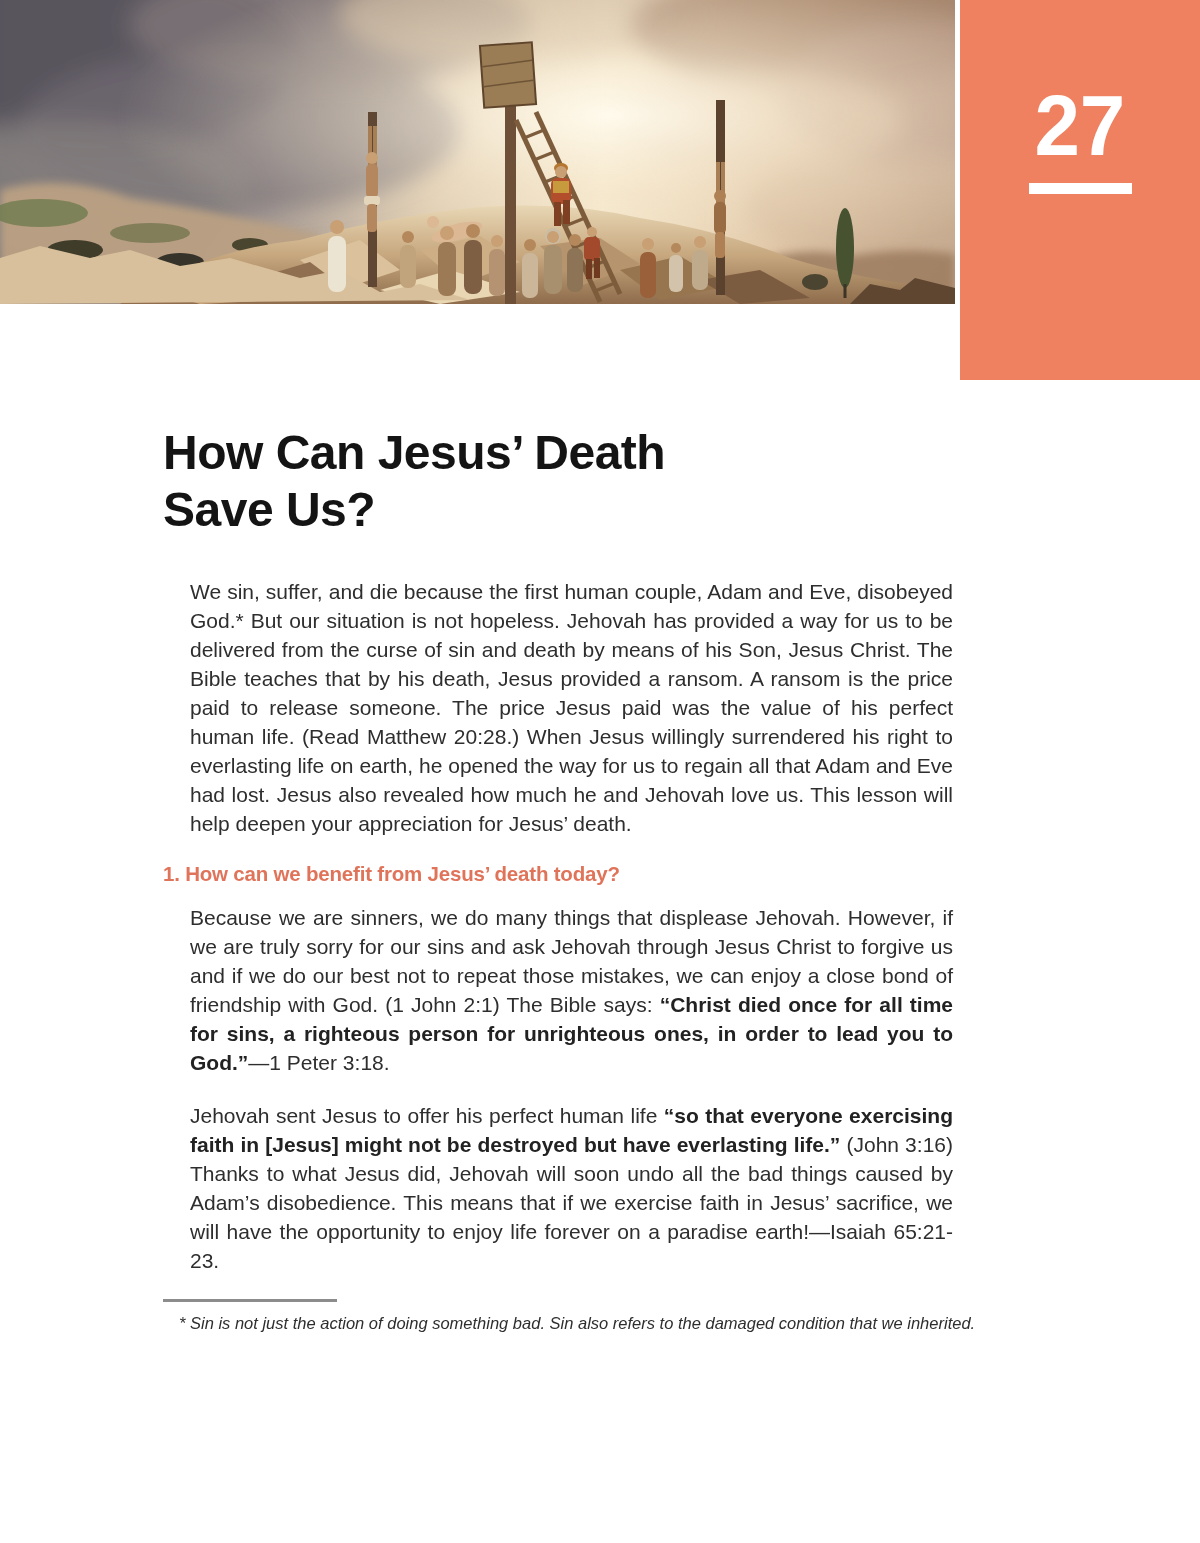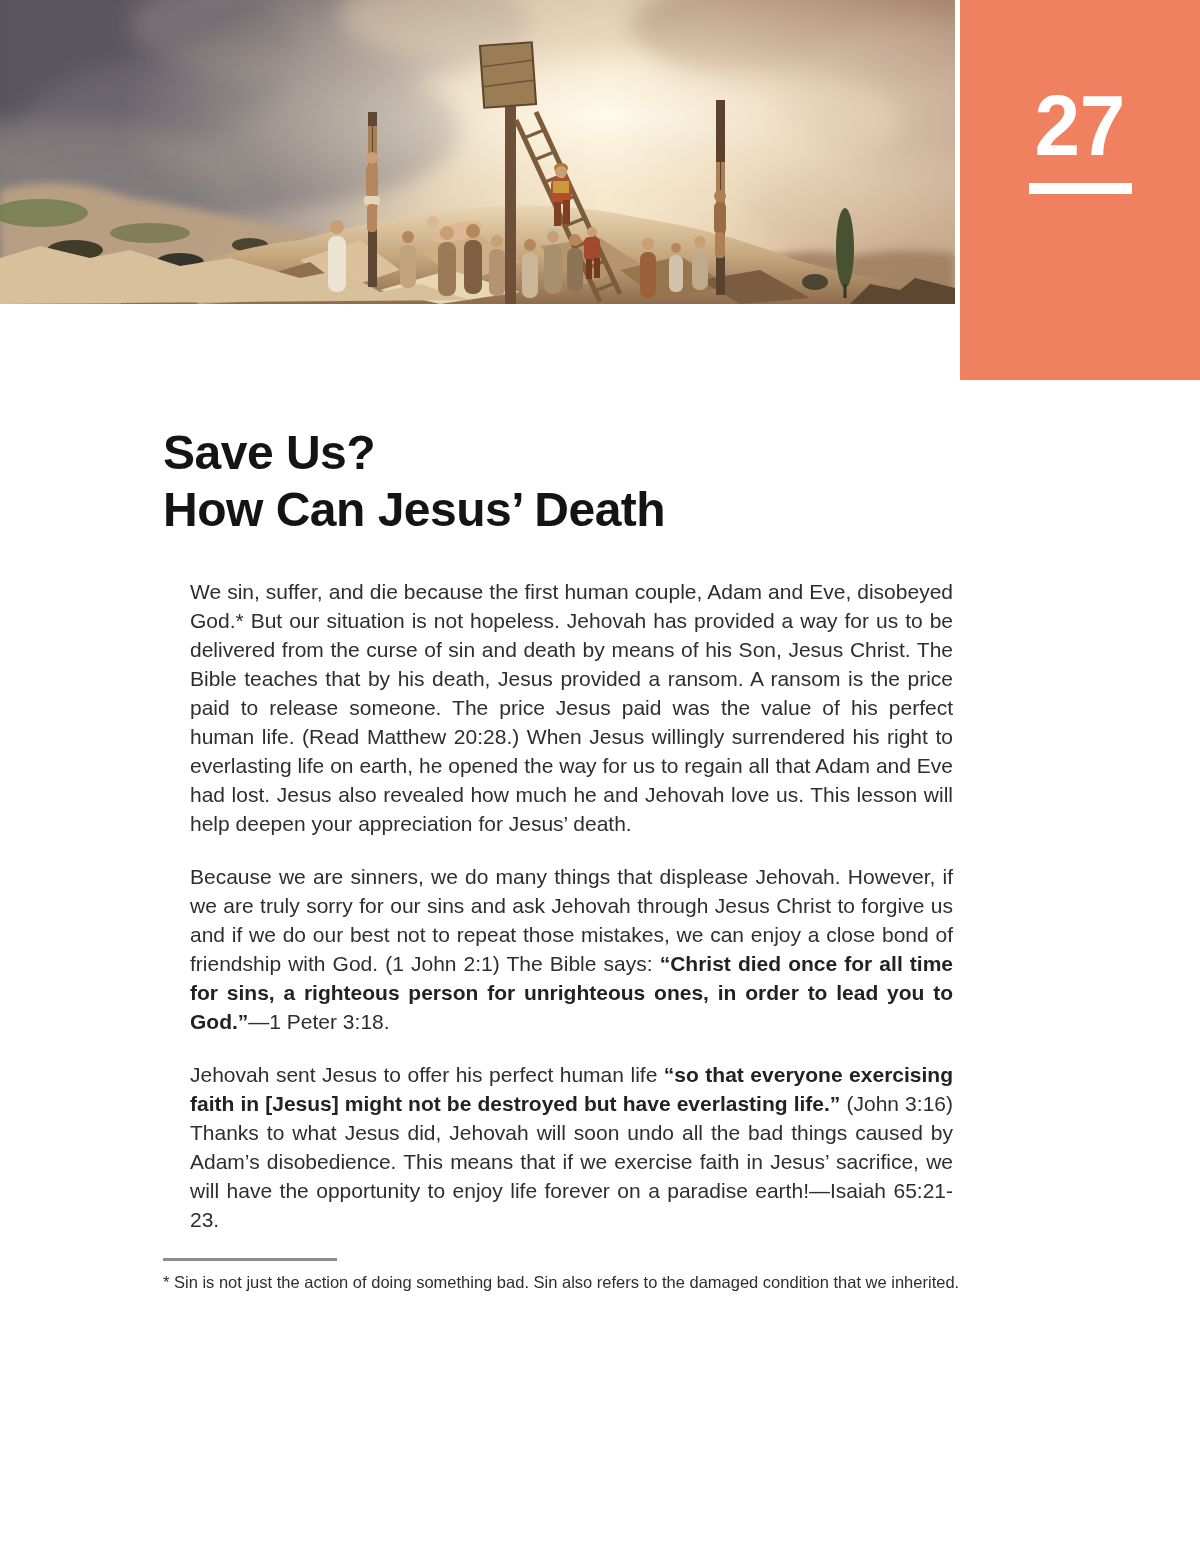--- a/index.html
+++ b/index.html
@@ -35,22 +35,22 @@
     font-size:21px;line-height:29px;color:#2e2e2e;
     text-align:justify;
   }
   .para b{font-weight:bold;color:#222222;}
   .question{
     font-size:20.5px;line-height:24px;font-weight:bold;color:#E0745A;
     margin:0 0 17px 0;letter-spacing:-0.2px;
   }
   .footnote-rule{width:174px;height:3px;background:#8C8C8C;margin-top:12px;}
   .footnote{
-    width:800px;margin:10px 0 0 0;
-    font-size:16.5px;line-height:22px;color:#2e2e2e;
+    width:800px;margin:10px 0 0 16px;
+    font-size:16.5px;line-height:22px;color:#2e2e2e;font-style:italic;
   }
 </style>
 </head>
 <body>
 
 <div class="page">
 
   <header class="hero">
     <div class="hero-photo">
       <svg width="955" height="304" viewBox="0 0 955 304" xmlns="http://www.w3.org/2000/svg">
@@ -238,26 +238,27 @@
     </div>
     <div class="hero-gap"></div>
     <div class="badge">
       <div class="lesson-number">27</div>
       <div class="lesson-underline"></div>
     </div>
   </header>
 
   <main class="content">
     <h1 class="title">
+      <span>How Can Jesus’ Death</span>
       <span>Save Us?</span>
-      <span>How Can Jesus’ Death</span>
     </h1>
 
     <p class="para"><span>We sin, suffer, and die because the first human couple, Adam and Eve, disobeyed God.* But our situation is not hopeless. Jehovah has provided a way for us to be delivered from the curse of sin and death by means of his Son, Jesus Christ. The Bible teaches that by his death, Jesus provided a ransom. A ransom is the price paid to release someone. The price Jesus paid was the value of his perfect human life. (Read Matthew 20:28.) When Jesus willingly surrendered his right to everlasting life on earth, he opened the way for us to regain all that Adam and Eve had lost. Jesus also revealed how much he and Jehovah love us. This lesson will help deepen your appreciation for Jesus’ death.</span></p>
 
+    <h2 class="question">1. How can we benefit from Jesus’ death today?</h2>
     <p class="para"><span>Because we are sinners, we do many things that displease Jehovah. However, if we are truly sorry for our sins and ask Jehovah through Jesus Christ to forgive us and if we do our best not to repeat those mistakes, we can enjoy a close bond of friendship with God. (1 John 2:1) The Bible says: </span><b>“Christ died once for all time for sins, a righteous person for unrighteous ones, in order to lead you to God.”</b><span>—1 Peter 3:18.</span></p>
 
     <p class="para"><span>Jehovah sent Jesus to offer his perfect human life </span><b>“so that everyone exercising faith in [Jesus] might not be destroyed but have everlasting life.”</b><span> (John 3:16) Thanks to what Jesus did, Jehovah will soon undo all the bad things caused by Adam’s disobedience. This means that if we exercise faith in Jesus’ sacrifice, we will have the opportunity to enjoy life forever on a paradise earth!—Isaiah 65:21-23.</span></p>
 
     <div class="footnote-rule"></div>
     <p class="footnote"><span>* Sin is not just the action of doing something bad. Sin also refers to the damaged condition that we inherited.</span></p>
   </main>
 
 </div>
 

